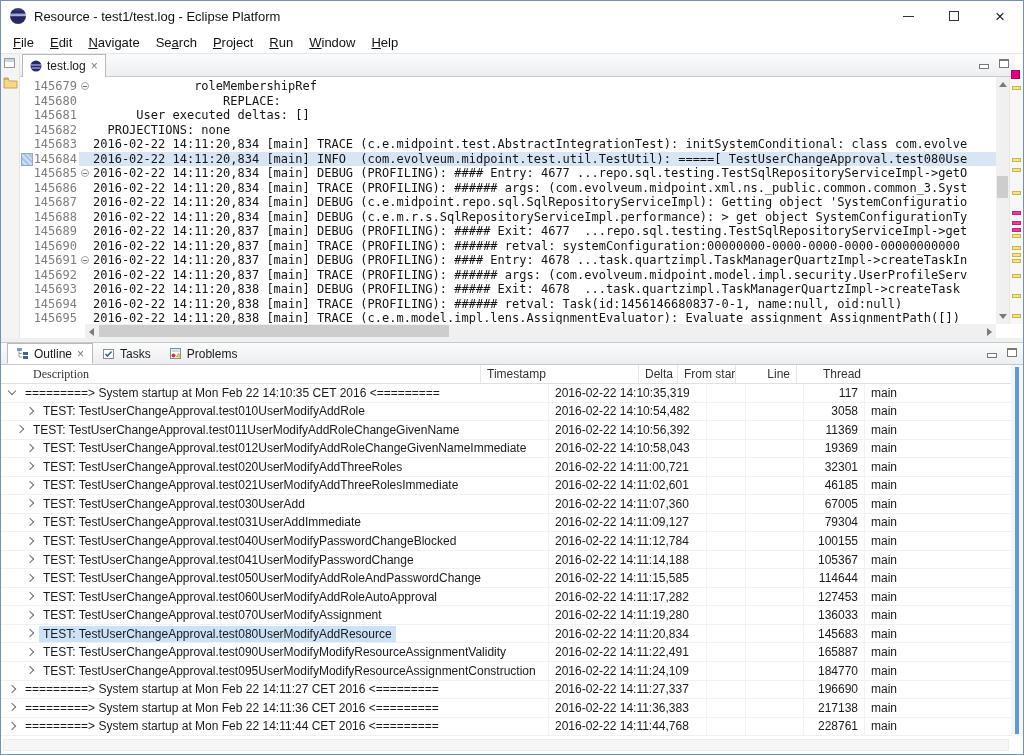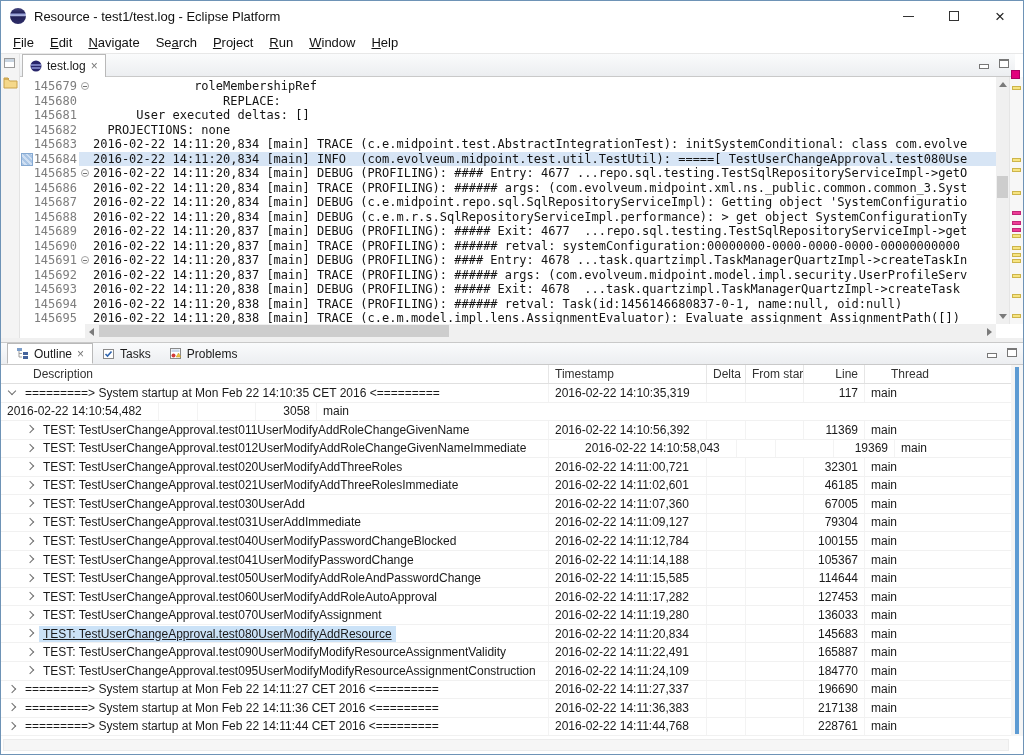--- a/index.html
+++ b/index.html
@@ -78,21 +78,21 @@
   .table-body { position:absolute; left:0; right:12px; top:41px; height:352px; display:flex; flex-direction:column; font-size:12px; }
   .trow { flex:1; display:flex; align-items:center; border-bottom:1px solid #f1f1f1; overflow:hidden; }
   .cell { flex:none; padding:0 6px; white-space:nowrap; overflow:hidden; border-right:1px solid #f3f3f3; height:100%; display:flex; align-items:center; }
   .cell.align-right { justify-content:flex-end; }
   .cell:last-child { flex:1; border-right:none; }
   .cell.desc { gap:6px; }
   .chev { width:6px; height:6px; border-right:1px solid #6e6e6e; border-bottom:1px solid #6e6e6e; flex:none; margin-top:-1px; }
   .chev.right { transform:rotate(-45deg); }
   .chev.down { transform:rotate(45deg); margin-top:-3px; }
   .rlabel { padding:1px 4px; white-space:nowrap; }
-  .trow.sel .rlabel { background:#cbe2f7;text-decoration:underline; }
+  .trow.sel .rlabel { background:#cbe2f7; }
   .outline-vscroll { position:absolute; right:0; top:22px; width:12px; height:371px; background:#f5f5f5; }
   .outline-vthumb { position:absolute; left:4px; top:2px; bottom:2px; width:4px; background:#5d9bd3; }
   .outline-hscroll { position:absolute; left:2px; right:14px; bottom:3px; height:12px; background:#f6f6f6; border:1px solid #ececec; }
   svg { display:block; }
 </style>
 </head>
 <body>
 
 <div class="window">
 
@@ -230,63 +230,67 @@
           </svg>
         </span>
         <span>Problems</span>
       </div>
       <div class="pane-btns" style="top:5px;">
         <div class="pb-min"></div>
         <div class="pb-max"></div>
       </div>
     </div>
     <div class="table-header">
-        <div class="hcell align-left" style="width: 548px;">Description</div>
+        <div class="hcell align-left" style="width: 480px; font-family: Liberation Serif, serif;">Description</div>
         <div class="hcell align-left" style="width: 158px;">Timestamp</div>
         <div class="hcell align-right" style="width: 39px;">Delta</div>
         <div class="hcell align-right" style="width: 58px;">From start</div>
         <div class="hcell align-right" style="width: 61px;">Line</div>
         <div class="hcell align-left">Thread</div>
       </div>
     <div class="table-body">
         <div class="trow">
           <div class="cell desc" style="width: 548px; padding-left: 8px;">
             <span class="chev down"></span>
             <span class="rlabel">=========&gt; System startup at Mon Feb 22 14:10:35 CET 2016 &lt;=========</span>
           </div>
           <div class="cell align-left" style="width: 158px;">2016-02-22 14:10:35,319</div>
           <div class="cell align-right" style="width: 39px;"></div>
           <div class="cell align-right" style="width: 58px;"></div>
           <div class="cell align-right" style="width: 61px;">117</div>
           <div class="cell align-left">main</div>
         </div>
         <div class="trow">
+          <div class="cell desc" style="width: 548px; padding-left: 26px;">
+            <span class="chev right"></span>
+            <span class="rlabel">TEST: TestUserChangeApproval.test010UserModifyAddRole</span>
+          </div>
           <div class="cell align-left" style="width: 158px;">2016-02-22 14:10:54,482</div>
           <div class="cell align-right" style="width: 39px;"></div>
           <div class="cell align-right" style="width: 58px;"></div>
           <div class="cell align-right" style="width: 61px;">3058</div>
           <div class="cell align-left">main</div>
         </div>
         <div class="trow">
-          <div class="cell desc" style="width: 548px; padding-left: 26px;">
+          <div class="cell desc" style="width: 548px; padding-left: 16px;">
             <span class="chev right"></span>
             <span class="rlabel">TEST: TestUserChangeApproval.test011UserModifyAddRoleChangeGivenName</span>
           </div>
           <div class="cell align-left" style="width: 158px;">2016-02-22 14:10:56,392</div>
           <div class="cell align-right" style="width: 39px;"></div>
           <div class="cell align-right" style="width: 58px;"></div>
           <div class="cell align-right" style="width: 61px;">11369</div>
           <div class="cell align-left">main</div>
         </div>
         <div class="trow">
           <div class="cell desc" style="width: 548px; padding-left: 26px;">
             <span class="chev right"></span>
             <span class="rlabel">TEST: TestUserChangeApproval.test012UserModifyAddRoleChangeGivenNameImmediate</span>
           </div>
-          <div class="cell align-left" style="width: 158px; margin-left: 30px;">2016-02-22 14:10:58,043</div>
+          <div class="cell align-left" style="width: 158px;">2016-02-22 14:10:58,043</div>
           <div class="cell align-right" style="width: 39px;"></div>
           <div class="cell align-right" style="width: 58px;"></div>
           <div class="cell align-right" style="width: 61px;">19369</div>
           <div class="cell align-left">main</div>
         </div>
         <div class="trow">
           <div class="cell desc" style="width: 548px; padding-left: 26px;">
             <span class="chev right"></span>
             <span class="rlabel">TEST: TestUserChangeApproval.test020UserModifyAddThreeRoles</span>
           </div>

